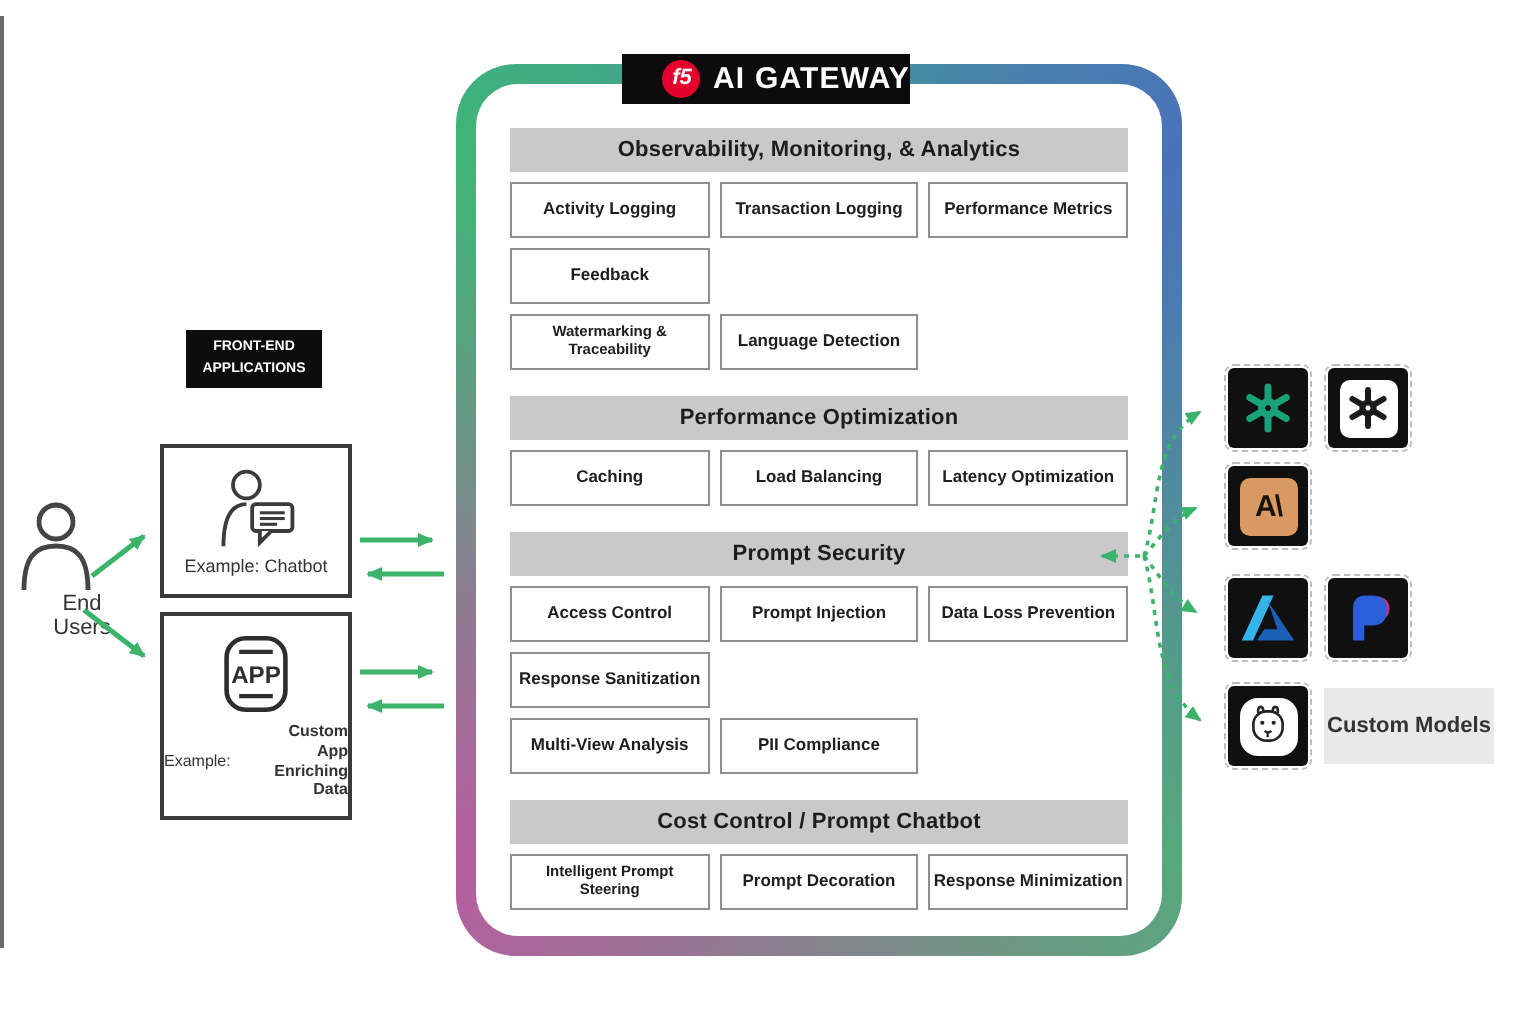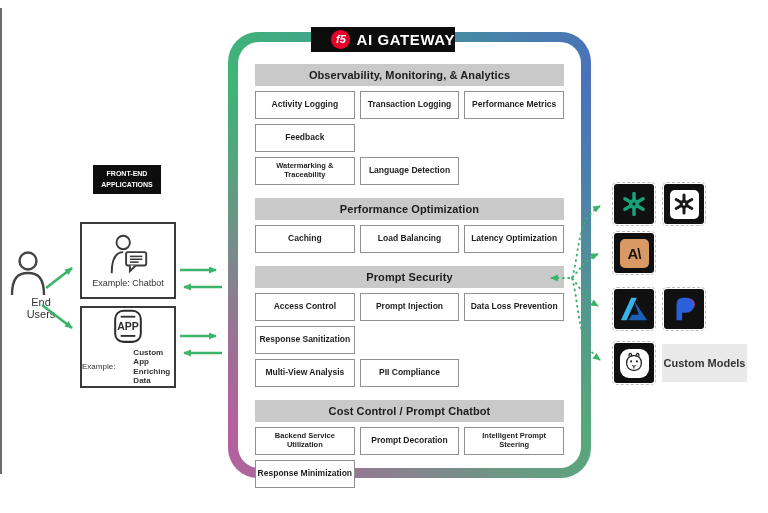--- a/index.html
+++ b/index.html
@@ -32,24 +32,24 @@
         font-size:8.5px;line-height:1.15;color:#1e1e1e;padding:1px 1px;}
   .cell.small{font-size:7.5px;}
 
   
   .fe-badge{position:absolute;left:93px;top:165px;width:64px;background:#0d0d0d;color:#fff;
             font-weight:bold;font-size:7px;text-align:center;line-height:1.5;padding:4px 2px;}
   .fe-box{position:absolute;left:80px;width:96px;border:2px solid #3a3a3a;background:#fff;
           box-sizing:border-box;display:flex;flex-direction:column;align-items:center;
           justify-content:center;gap:3px;}
   #chatbot-box{top:222px;height:77px;}
-  #app-box{top:306px;height:82px;}
+  #app-box{top:306px;height:104px;}
   .fe-label{font-size:9px;color:#333;}
   .app-label{display:flex;align-items:center;gap:18px;font-size:8px;color:#333;}
-  .app-label .bold-lines{font-weight:bold;line-height:1.2;text-align:left;}
+  .app-label .bold-lines{font-weight:bold;line-height:1.2;text-align:right;}
   .end-user{position:absolute;left:6px;top:250px;width:44px;text-align:center;}
   .end-user-label{position:absolute;left:18px;top:296px;width:46px;font-size:11px;color:#333;
                   text-align:center;}
 
   
   .tile{position:absolute;width:40px;height:40px;background:#101010;border-radius:3px;
         display:flex;align-items:center;justify-content:center;
         outline:1px dashed #bdbdbd;outline-offset:1px;}
   .tile .inner-sq{width:29px;height:29px;border-radius:5px;display:flex;align-items:center;
                   justify-content:center;}
@@ -106,23 +106,22 @@
         </div>
         <div class="row">
           <div class="cell">Multi-View Analysis</div>
           <div class="cell">PII Compliance</div>
         </div>
       </div>
 
       <div class="section">
         <div class="section-header">Cost Control / Prompt Chatbot</div>
         <div class="row">
-          <div class="cell small">Backend Service Utilization</div>
+          <div class="cell small">Intelligent Prompt Steering</div>
           <div class="cell">Prompt Decoration</div>
-          <div class="cell small">Intelligent Prompt Steering</div>
           <div class="cell">Response Minimization</div>
         </div>
       </div>
 
     </div>
   </div>
 
   <div class="gw-badge">
     <span class="f5-circle">f5</span>
     <span class="gwt">AI GATEWAY</span>

